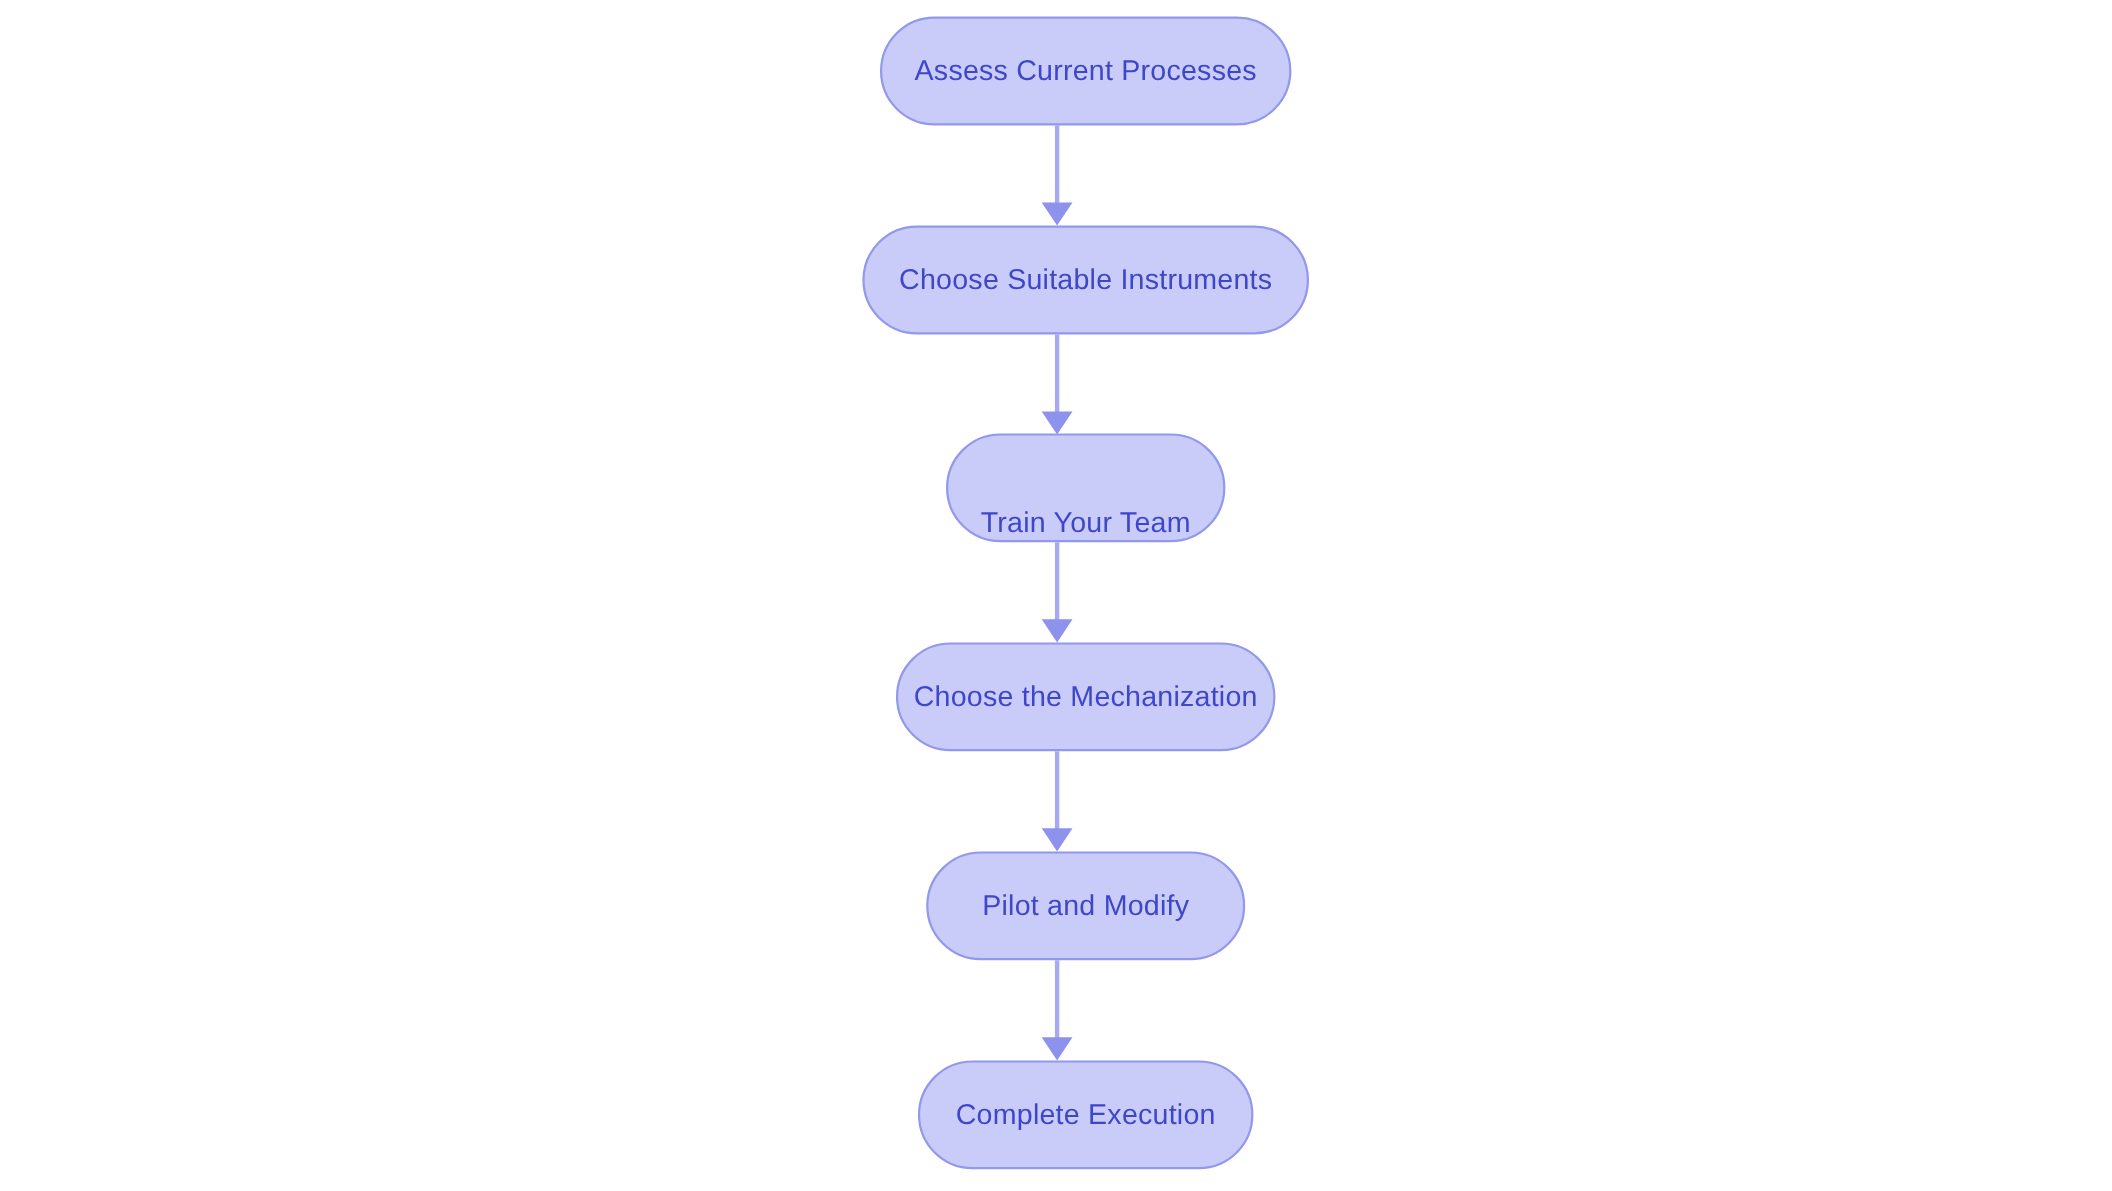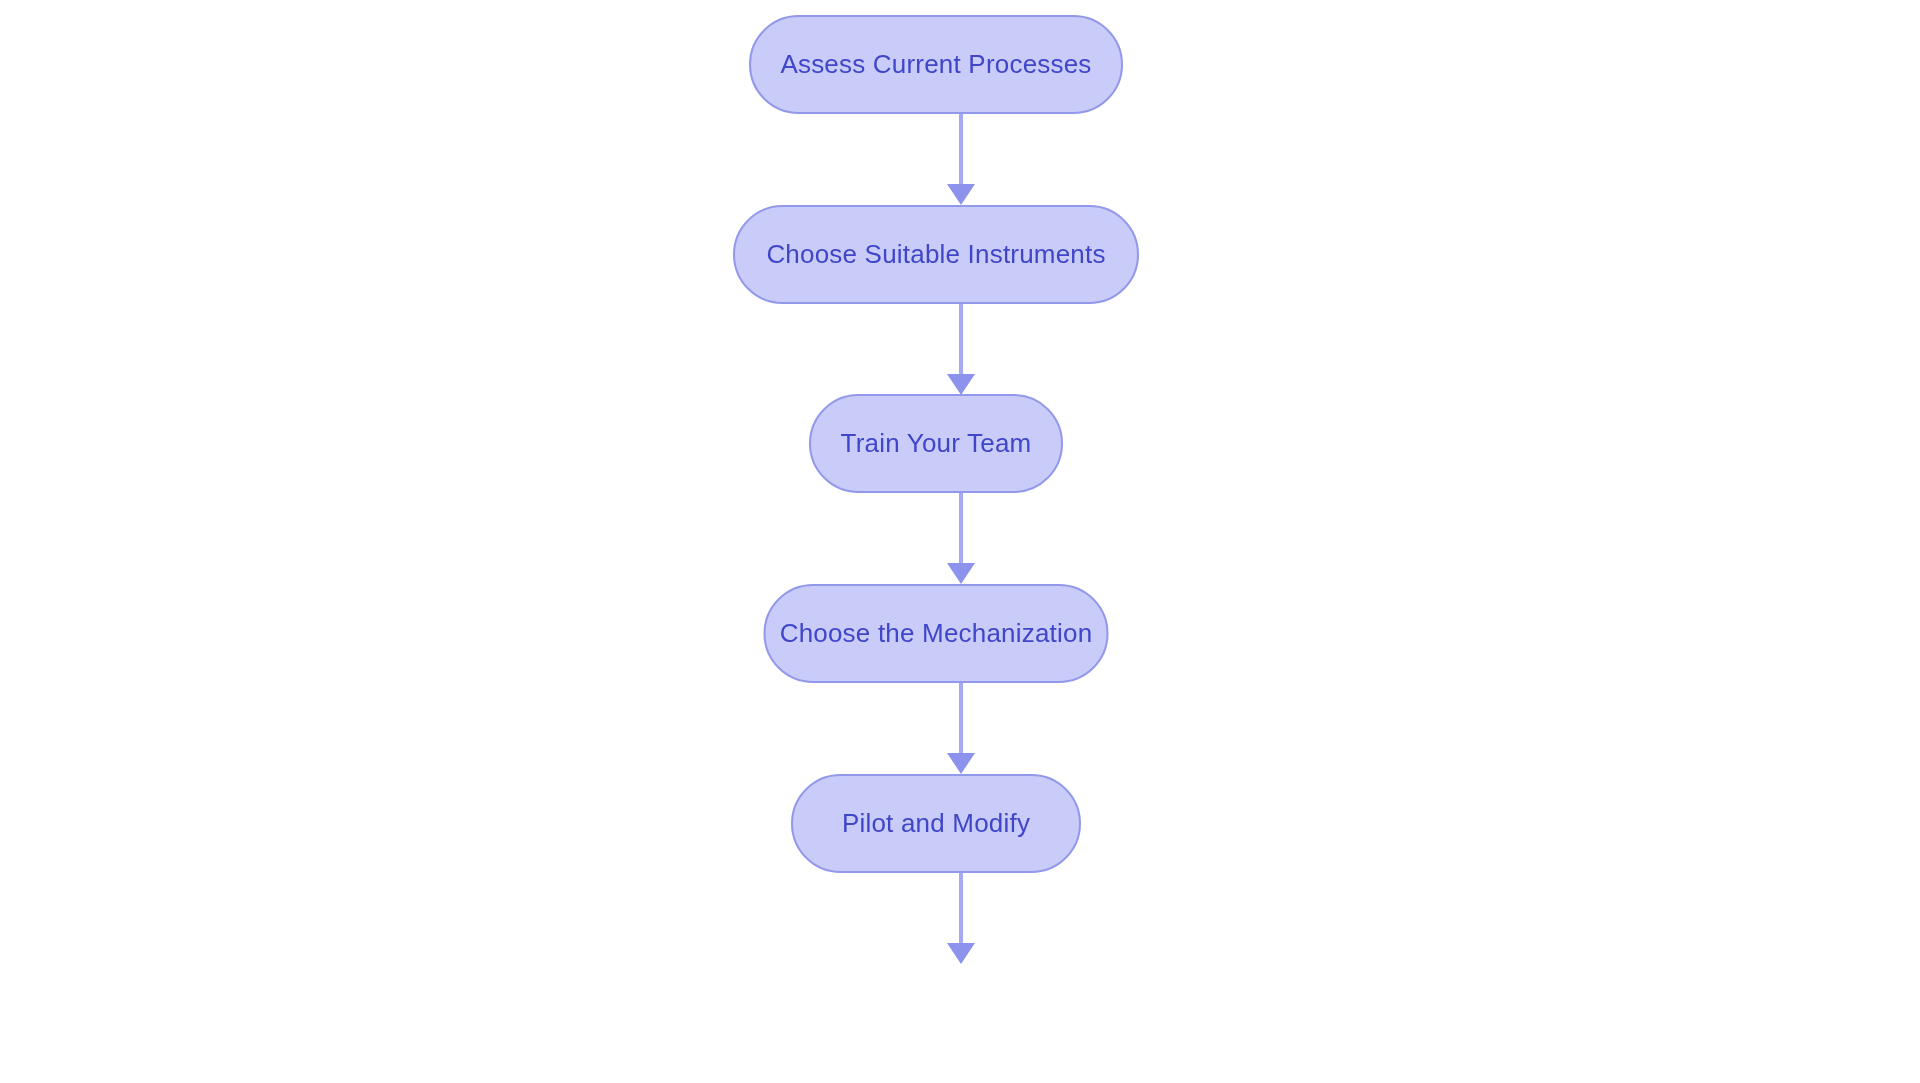--- a/index.html
+++ b/index.html
@@ -10,42 +10,42 @@
   }
   .canvas {
     position: relative;
     width: 1920px;
     height: 1083px;
     background: #ffffff;
     overflow: hidden;
   }
   .node {
     position: absolute;
-    left: 936px;
+    left: 987px;
     transform: translateX(-50%);
     height: 99px;
     border-radius: 50px;
     background: #c9cbf8;
     border: 2px solid #9298ea;
     box-sizing: border-box;
     display: flex;
     align-items: center;
     justify-content: center;
   }
   .node .label {
     color: #3f46c8;
     font-size: 26px;
     font-weight: 400;
     letter-spacing: 0.2px;
     white-space: nowrap;
     text-align: center;
   }
   .n1 { top: 15px;  width: 374px; }
   .n2 { top: 205px; width: 406px; }
-  .n3 { top: 394px; width: 254px; }
+  .n3 { top: 394px; width: 254px; align-items: flex-end; }
   .n4 { top: 584px; width: 345px; }
   .n5 { top: 774px; width: 290px; }
   .n6 { top: 964px; width: 305px; }
 
   .connector {
     position: absolute;
     left: 961px;
     transform: translateX(-50%);
     width: 28px;
     height: 91px;
@@ -118,14 +118,17 @@
 
   <div class="node n5">
     <span class="label">Pilot and Modify</span>
   </div>
 
   <div class="connector c5">
     <div class="line"></div>
     <div class="head"></div>
   </div>
 
+  <div class="node n6">
+    <span class="label">Complete Execution</span>
+  </div>
 
 </div>
 
 </body></html>

